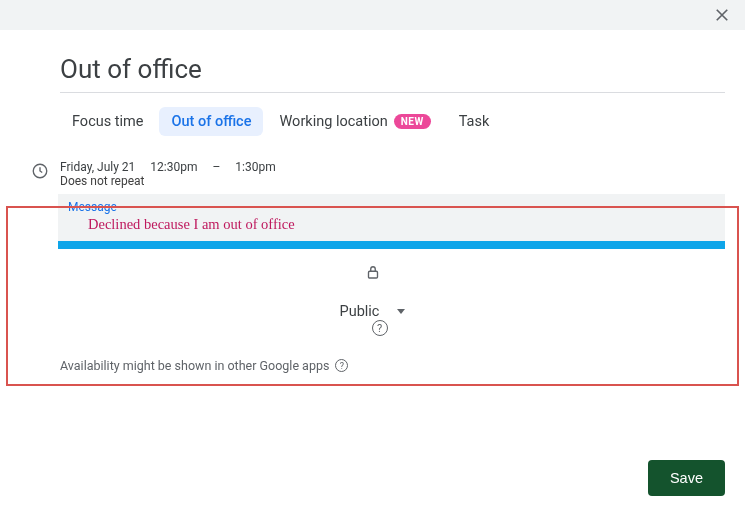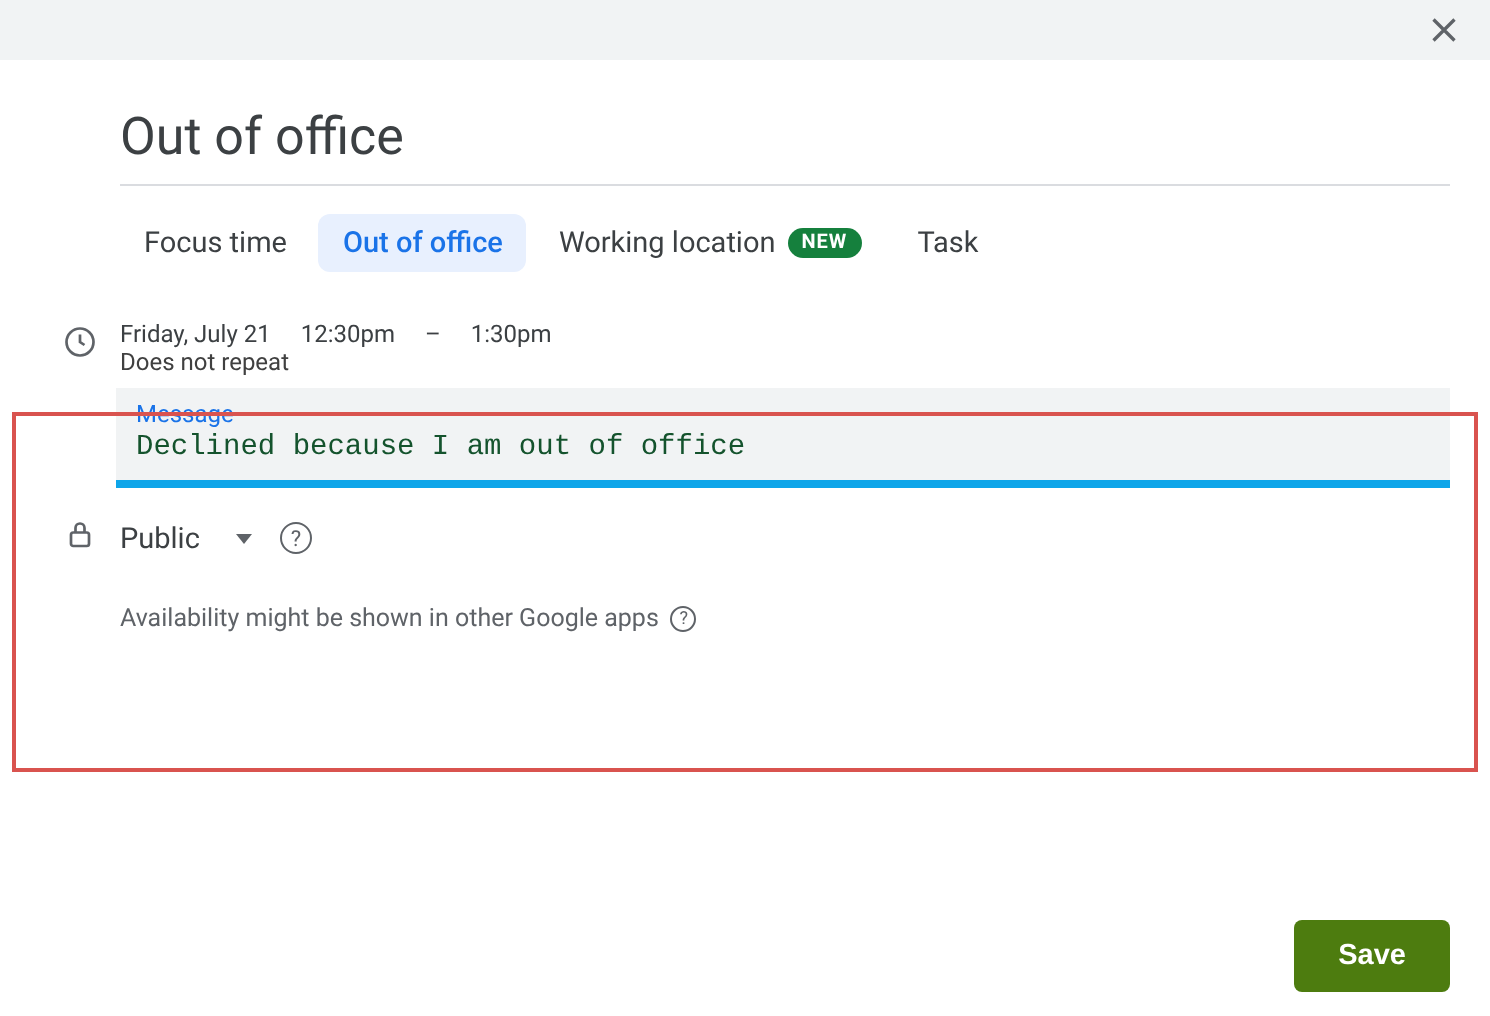--- a/index.html
+++ b/index.html
@@ -59,21 +59,21 @@
     align-items: center;
     gap: 6px;
     white-space: nowrap;
   }
   .tab.active {
     background: #e8f0fe;
     color: #1a73e8;
     font-weight: 500;
   }
   .badge-new {
-    background: #15803d;
+    background: #ec4899;
     color: #fff;
     font-size: 10px;
     font-weight: 700;
     border-radius: 9px;
     padding: 2px 7px;
     letter-spacing: 0.5px;
   }
   .row {
     display: flex;
     align-items: flex-start;
@@ -152,41 +152,43 @@
     justify-content: center;
   }
   .radio.selected { border-color: #1a73e8; }
   .radio.selected .dot {
     width: 9px; height: 9px; background: #1a73e8; border-radius: 50%;
   }
   .msg-field {
     margin-left: 38px;
     margin-top: 6px;
     background: #f1f3f4;
-    border-bottom: 4px solid #0ea5e9;
+    border-bottom: 8px solid #0ea5e9;
     padding: 6px 10px 8px 10px;
   }
   .msg-label {
     font-size: 12px;
     color: #1a73e8;
   }
   .msg-input {
     border: none;
     background: transparent;
     width: 100%;
     font-size: 14.5px;
-    color: #14532d;
+    color: #be185d;
     outline: none;
     padding: 2px 0 0 0;
-    font-family: Liberation Mono, monospace;
+    font-family: Liberation Serif, serif;
+    margin-left: 20px;
   }
   .visibility-row {
     display: flex;
     align-items: center;
     margin-top: 14px;
+    flex-direction: column;
   }
   .visibility-row .leftcol {
     width: 40px; flex: 0 0 40px; display:flex; justify-content:center; color:#5f6368;
   }
   .vis-select {
     display: inline-flex;
     align-items: center;
     gap: 18px;
     cursor: pointer;
     font-size: 14.5px;
@@ -226,27 +228,27 @@
     align-items: center;
     justify-content: center;
     font-size: 9px;
     color: #5f6368;
     cursor: pointer;
   }
   .save-btn {
     position: absolute;
     right: 20px;
     bottom: 12px;
-    background: #4d7c0f;
+    background: #14532d;
     color: #fff;
     border: none;
     border-radius: 4px;
     padding: 10px 22px;
     font-size: 14.5px;
-    font-weight: 700;
+    font-weight: 400;
     cursor: pointer;
   }
 </style>
 </head>
 <body>
 
 <div class="topbar">
   <div class="close-x">
     <svg viewBox="0 0 24 24">
         <path d="M5 5 L19 19 M19 5 L5 19" stroke="currentColor" stroke-width="2.2" fill="none"></path>

